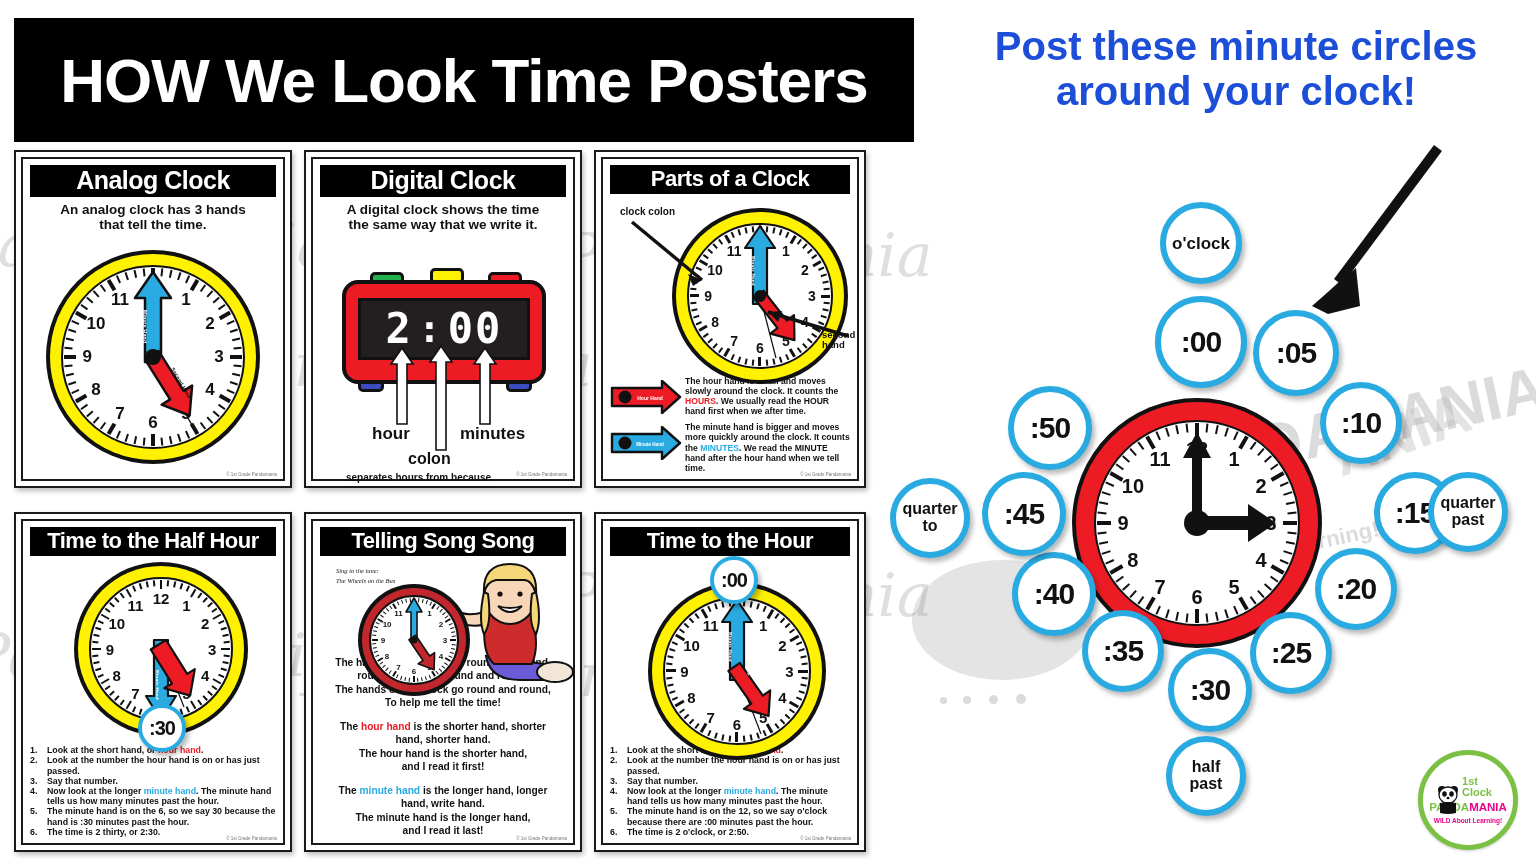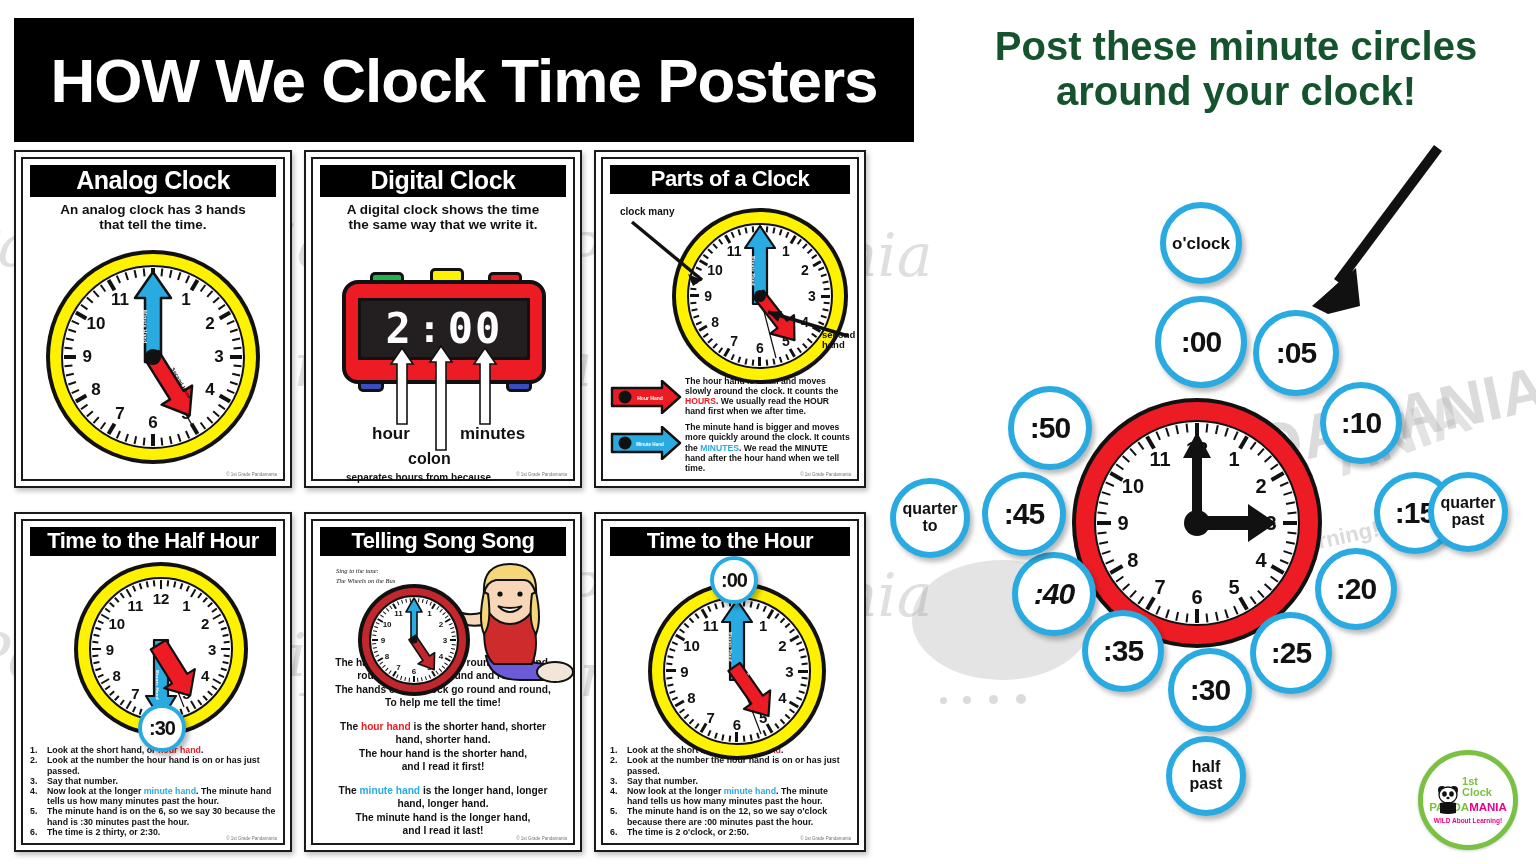--- a/index.html
+++ b/index.html
@@ -73,21 +73,21 @@
     box-shadow: 3px 4px 5px rgba(0,0,0,0.28); z-index:6;
     font-family:"Liberation Sans", sans-serif;
   }
   .mcircle.num5 { font-size: 30px; letter-spacing:-1px; }
   .mcircle.word { font-size: 17px; }
   .mcircle.word.two { font-size: 16px; line-height:1.05; }
 
   
   .right-head {
     position:absolute; left:946px; top:24px; width:580px; text-align:center;
-    font-size:40px; font-weight:bold; color:#14532d; line-height:1.12;
+    font-size:40px; font-weight:bold; color:#1d4ed8; line-height:1.12;
     font-family:"Liberation Sans", sans-serif; z-index:5;
   }
 
   
   #bigclock { position:absolute; left:1072px; top:398px; width:250px; height:250px; z-index:5; }
 
   
   .logo {
     position:absolute; right:18px; bottom:14px; width:100px; height:100px;
     border-radius:50%; border:5px solid #7AC143; background:#fff;
@@ -132,21 +132,21 @@
   <div style="position:absolute;left:1160px;top:545px;width:80px;height:70px;border-radius:50%;background:rgba(195,195,195,0.45);z-index:2;"></div>
   <div style="position:absolute;left:940px;top:690px;width:120px;height:14px;z-index:2;">
     <span style="display:inline-block;width:7px;height:7px;border-radius:50%;background:rgba(195,195,195,.6);margin-right:12px;"></span>
     <span style="display:inline-block;width:8px;height:8px;border-radius:50%;background:rgba(195,195,195,.6);margin-right:13px;"></span>
     <span style="display:inline-block;width:9px;height:9px;border-radius:50%;background:rgba(195,195,195,.6);margin-right:14px;"></span>
     <span style="display:inline-block;width:10px;height:10px;border-radius:50%;background:rgba(195,195,195,.6);"></span>
   </div>
   <div class="wm2" style="left:1330px;top:400px;font-size:58px;transform:rotate(-20deg);color:rgba(185,185,185,0.40);">ANIA</div>
 
   <div class="title-banner">
-    <span>HOW We Clock Time Posters</span>
+    <span>HOW We Look Time Posters</span>
   </div>
 
   <div class="right-head">
     <div>Post these minute circles</div>
     <div>around your clock!</div>
   </div>
 
   <svg class="big-arrow" style="left:1290px;top:130px;" width="170" height="200" viewBox="0 0 170 200">
     <line x1="148" y1="18" x2="48" y2="152" stroke="#111" stroke-width="10"></line>
     <polygon points="24,175 62,140 64,168 44,172" fill="#111"></polygon>
@@ -651,21 +651,21 @@
           <div class="handlabel" style="left:84px;top:48px;transform:rotate(90deg);transform-origin:0 0;font-size:4.4px;">Minute Hand</div>
           <div class="handlabel" style="left:98px;top:80px;transform:rotate(-28deg);font-size:4.4px;">Hour Hand</div>
         </div>
 
         <svg style="position:absolute;left:0;top:0;" width="260" height="196">
           <line x1="22" y1="28" x2="92" y2="86" stroke="#111" stroke-width="3.4"></line>
           <polygon points="92,86 78,80 83,92" fill="#111"></polygon>
           <line x1="238" y1="142" x2="158" y2="118" stroke="#111" stroke-width="3.4"></line>
           <polygon points="158,118 172,117 168,128" fill="#111"></polygon>
         </svg>
-        <div class="lbl" style="left:10px;top:12px;font-size:10px;">clock many</div>
+        <div class="lbl" style="left:10px;top:12px;font-size:10px;">clock colon</div>
         <div class="lbl" style="left:212px;top:136px;font-size:9.5px;line-height:1.05;">
           <div>second</div>
           <div>hand</div>
         </div>
       </div>
 
       <div style="display:flex;align-items:flex-start;gap:3px;margin-top:4px;">
         <svg width="72" height="34" viewBox="0 0 72 34" style="flex:none;margin-top:4px;">
           <polygon points="2,8 52,8 52,1 70,17 52,33 52,26 2,26" fill="#ED1C24" stroke="#111" stroke-width="2.4" stroke-linejoin="round"></polygon>
           <circle cx="15" cy="17" r="6.5" fill="#111"></circle>
@@ -1192,21 +1192,21 @@
         <div>round and round, round and round.</div>
         <div>The hands on the clock go round and round,</div>
         <div>To help me tell the time!</div>
         <div style="height:11px;"></div>
         <div><span>The </span><span class="red">hour hand</span><span> is the shorter hand, shorter</span></div>
         <div>hand, shorter hand.</div>
         <div>The hour hand is the shorter hand,</div>
         <div>and I read it first!</div>
         <div style="height:11px;"></div>
         <div><span>The </span><span class="blu">minute hand</span><span> is the longer hand, longer</span></div>
-        <div>hand, longer hand.</div>
+        <div>hand, write hand.</div>
         <div>The minute hand is the longer hand,</div>
         <div>and I read it last!</div>
       </div>
       <div class="credit">© 1st Grade Pandamania</div>
     </div>
   </div>
 
   <div class="poster" style="left:594px;top:512px;width:272px;height:340px;">
     <div class="poster-inner">
       <div class="p-head sm">Time to the Hour</div>
@@ -1678,21 +1678,21 @@
     <span>past</span>
   </div>
   <div class="mcircle num5" style="left:1315px;top:548px;width:82px;height:82px;">:20</div>
   <div class="mcircle num5" style="left:1250px;top:612px;width:82px;height:82px;">:25</div>
   <div class="mcircle num5" style="left:1168px;top:648px;width:84px;height:84px;">:30</div>
   <div class="mcircle word two" style="left:1166px;top:736px;width:80px;height:80px;flex-direction:column;">
     <span>half</span>
     <span>past</span>
   </div>
   <div class="mcircle num5" style="left:1082px;top:610px;width:82px;height:82px;">:35</div>
-  <div class="mcircle num5" style="left:1012px;top:552px;width:84px;height:84px;font-style:italic;">:40</div>
+  <div class="mcircle num5" style="left:1012px;top:552px;width:84px;height:84px;">:40</div>
   <div class="mcircle num5" style="left:982px;top:472px;width:84px;height:84px;">:45</div>
   <div class="mcircle word two" style="left:890px;top:478px;width:80px;height:80px;flex-direction:column;">
     <span>quarter</span>
     <span>to</span>
   </div>
   <div class="mcircle num5" style="left:1008px;top:386px;width:84px;height:84px;">:50</div>
 
   <div class="logo">
     <svg class="panda" viewBox="0 0 26 30">
       <ellipse cx="7" cy="5" rx="4" ry="4" fill="#111"></ellipse>

